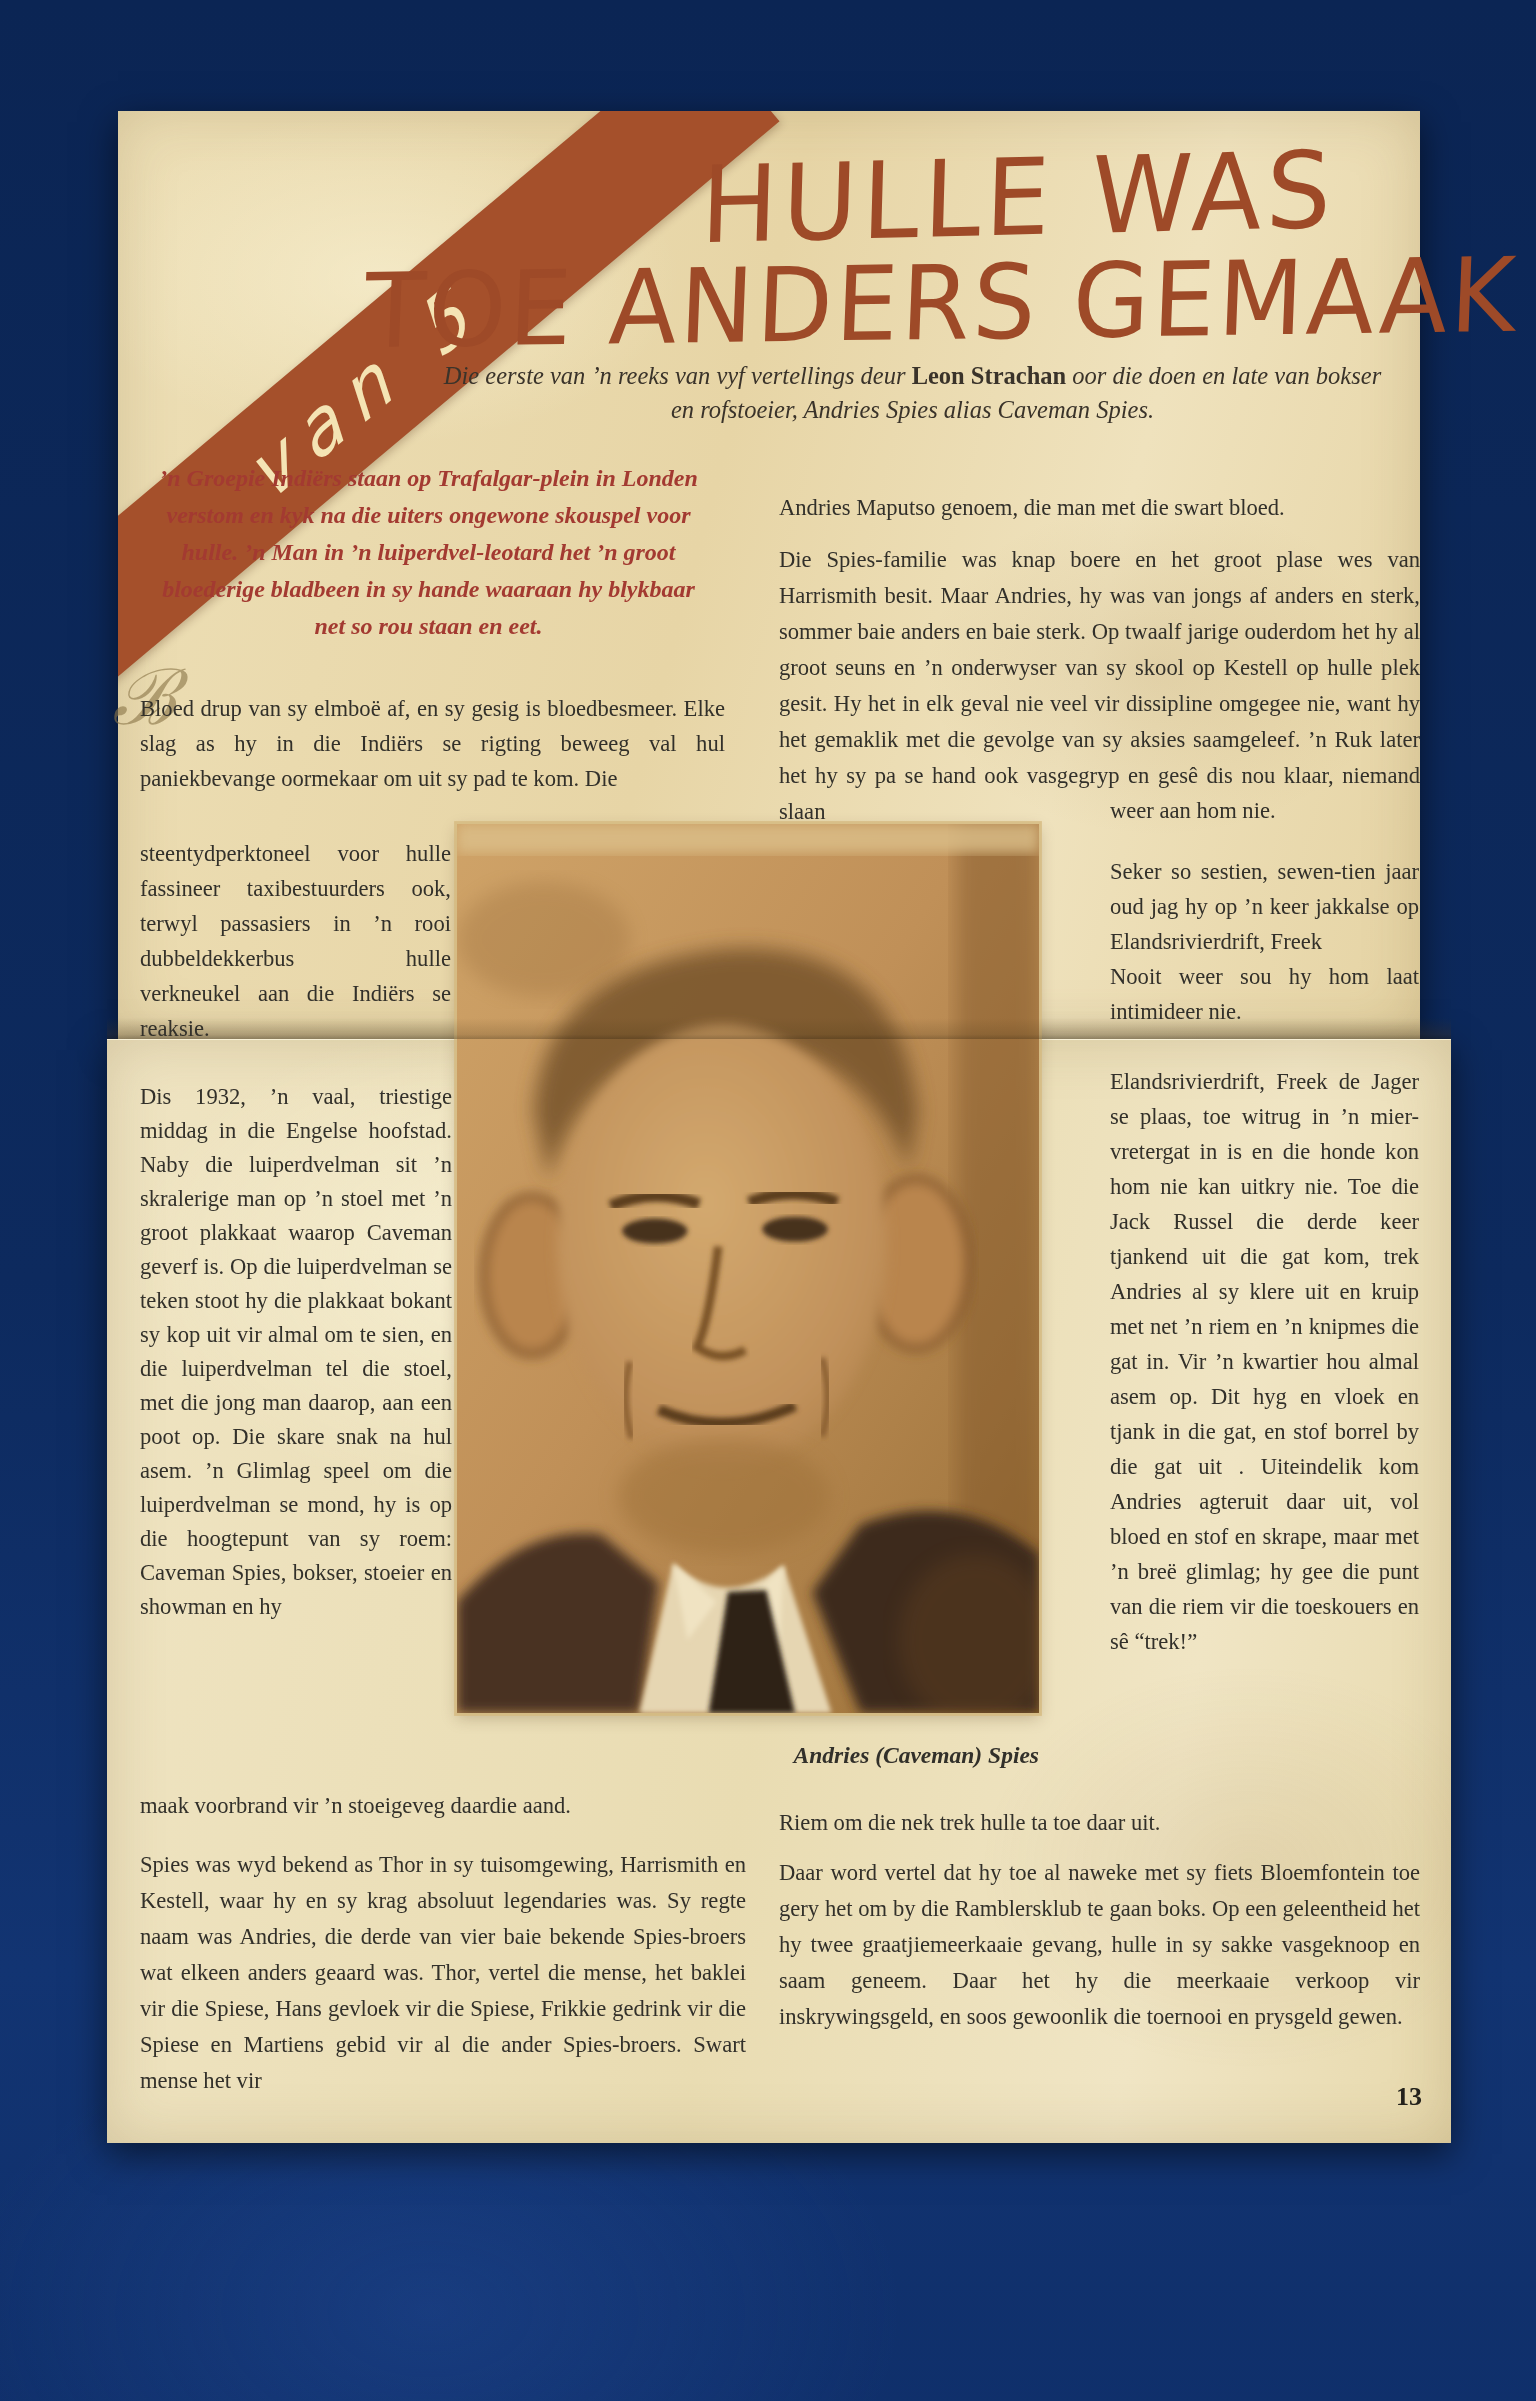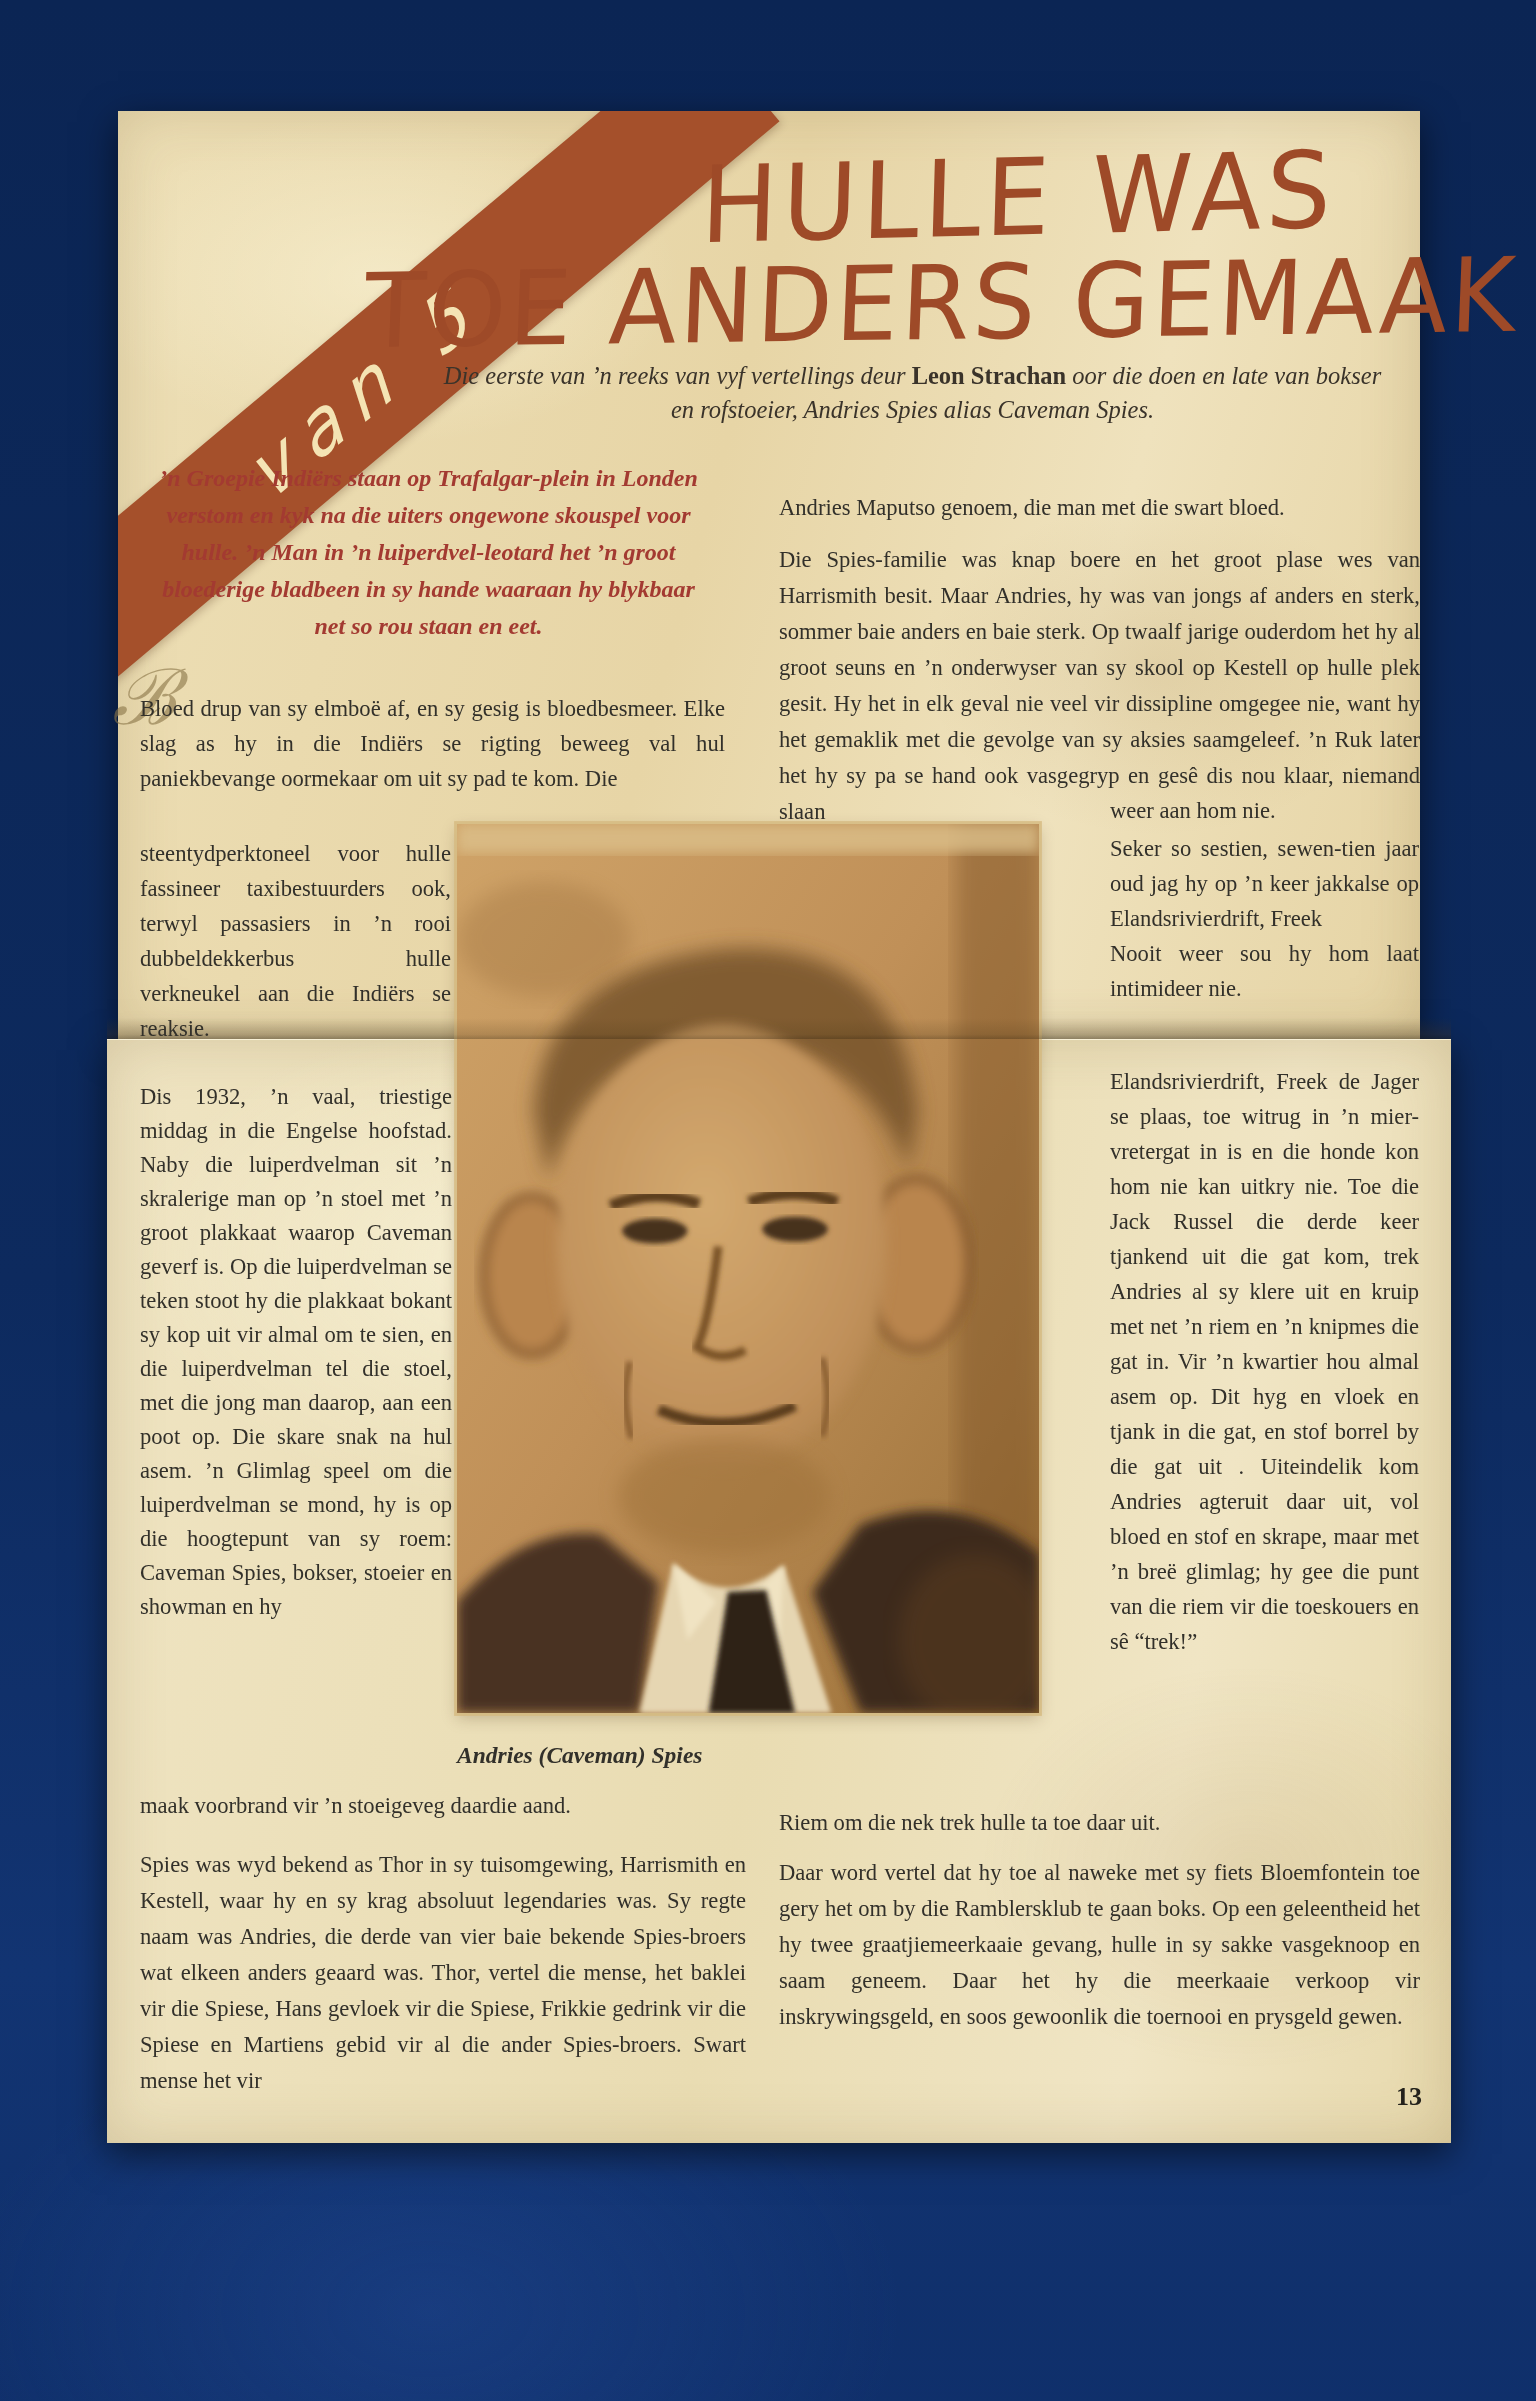--- a/index.html
+++ b/index.html
@@ -51,21 +51,21 @@
   #subtitle .name{font-style:normal;font-weight:bold;}
   .txt{position:absolute;z-index:4;color:#32302a;font-size:22.6px;line-height:35px;}
   .just{text-align:justify;}
   #intro{left:144px;top:460px;width:569px;text-align:center;color:#a33a31;
     font-weight:bold;font-style:italic;font-size:24px;line-height:37px;}
   #dropcap{position:absolute;z-index:3;left:112px;top:659px;font-size:77px;line-height:77px;
     color:rgba(138,118,72,.62);font-family:"DejaVu Serif", serif;font-style:italic;}
   #photo-frame{position:absolute;z-index:2;left:457px;top:824px;width:582px;height:889px;
     background:#c49257;box-shadow:0 0 0 2.9px rgba(214,186,128,.8), 0 4.8px 14.4px rgba(70,45,15,.25);}
   #photo-frame svg{display:block;width:100%;height:100%;}
-  #caption{left:457px;top:1738px;width:582px;text-align:left;font-weight:bold;font-style:italic;font-size:23.5px;}
+  #caption{left:457px;top:1738px;width:582px;text-align:right;font-weight:bold;font-style:italic;font-size:23.5px;}
   #pageno{left:1249px;top:2079px;width:173px;text-align:right;font-weight:bold;font-size:26px;color:#23211b;}
   .clip{overflow:hidden;}
 </style>
 </head>
 <body>
 
 <div class="sheet" id="sheet-top">
   <div id="ribbon">
     <span class="badge-text">van 5</span>
   </div>
@@ -81,21 +81,21 @@
 <div class="txt" id="intro">’n Groepie Indiërs staan op Trafalgar-plein in Londen verstom en kyk na die uiters ongewone skouspel voor hulle. ’n Man in ’n luiperdvel-leotard het ’n groot bloederige bladbeen in sy hande waaraan hy blykbaar net so rou staan en eet.</div>
 
 <div id="dropcap">ℬ</div>
 
 <div class="txt just" style="left:140px;top:691px;width:585px;">Bloed drup van sy elmboë af, en sy gesig is bloedbesmeer. Elke slag as hy in die Indiërs se rigting beweeg val hul paniekbevange oormekaar om uit sy pad te kom. Die</div>
 <div class="txt just" style="left:140px;top:836px;width:311px;line-height:35px;">steentydperktoneel voor hulle fassineer taxibestuurders ook, terwyl passasiers in ’n rooi dubbeldekkerbus hulle verkneukel aan die Indiërs se reaksie.</div>
 
 <div class="txt" style="left:779px;top:490px;width:644px;">Andries Maputso genoem, die man met die swart bloed.</div>
 <div class="txt just" style="left:779px;top:542px;width:641px;line-height:36px;">Die Spies-familie was knap boere en het groot plase wes van Harrismith besit. Maar Andries, hy was van jongs af anders en sterk, sommer baie anders en baie sterk. Op twaalf jarige ouderdom het hy al groot seuns en ’n onderwyser van sy skool op Kestell op hulle plek gesit. Hy het in elk geval nie veel vir dissipline omgegee nie, want hy het gemaklik met die gevolge van sy aksies saamgeleef. ’n Ruk later het hy sy pa se hand ook vasgegryp en gesê dis nou klaar, niemand slaan</div>
 <div class="txt clip" style="left:1110px;top:793px;width:309px;height:246px;line-height:35px;">
-  <div class="just" style="margin-bottom:3px;">weer aan hom nie.</div>
+  <div class="just" style="margin-bottom:26px;">weer aan hom nie.</div>
   <div class="just">Seker so sestien, sewen-tien jaar oud jag hy op ’n keer jakkalse op Elandsrivierdrift,  Freek</div>
   <div class="just" style="margin-bottom:13.4px;">Nooit weer sou hy hom laat intimideer nie.</div>
 </div>
 
 <div id="photo-frame">
   <svg viewBox="0 0 606 926" preserveAspectRatio="none">
     <defs>
       <linearGradient id="bg" x1="0" y1="0" x2="1" y2="1">
         <stop offset="0" stop-color="#cfa368"></stop>
           <stop offset=".45" stop-color="#c09058"></stop>

